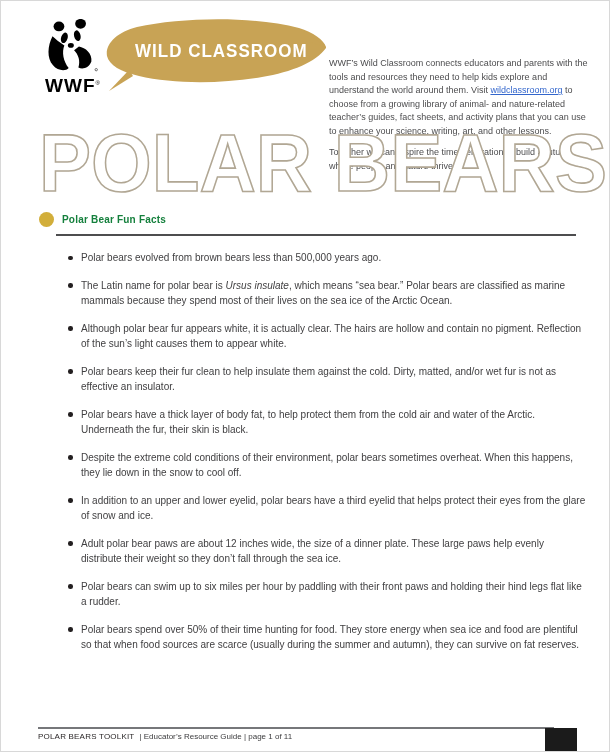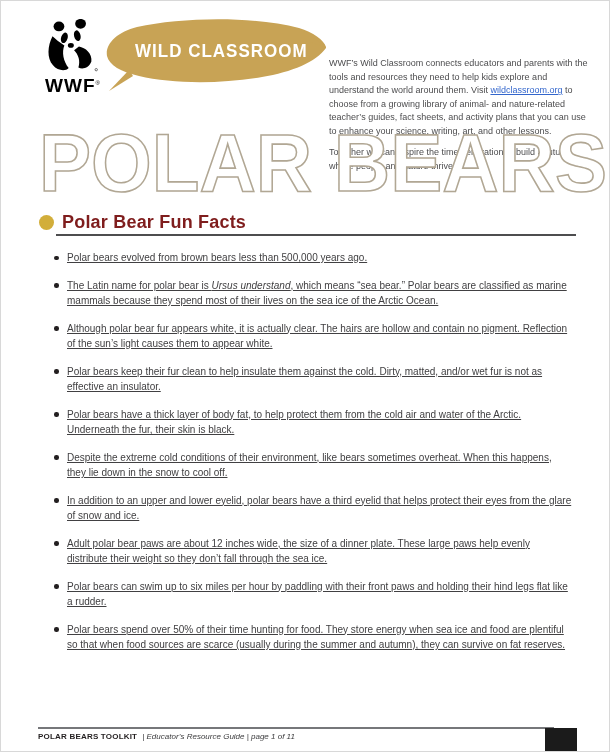--- a/index.html
+++ b/index.html
@@ -21,32 +21,32 @@
     transform:scaleY(1.12);white-space:nowrap;
   }
   .intro{position:absolute;left:328px;top:11px;width:263px;font-size:9px;line-height:1.5;color:#4d4d4f;margin-top:45px;}
   .intro p{margin:0 0 8px 0;}
   .intro a{color:#3366cc;text-decoration:underline;cursor:pointer;}
   
   .big-title{position:absolute;left:38px;top:124px;width:572px;height:80px;}
   
   .section-head{position:absolute;left:38px;top:211px;display:flex;align-items:center;}
   .gold-dot{width:15px;height:15px;border-radius:50%;background:#d2ae3a;margin-right:8px;}
-  .section-title{font-size:18px;font-weight:bold;color:#7f1d1d;letter-spacing:.2px;}
+  .section-title{font-size:10px;font-weight:bold;color:#15803d;letter-spacing:.2px;}
   .head-rule{position:absolute;left:55px;top:233px;width:520px;border-top:2px solid #4d4d4f;}
   
-  .facts{position:absolute;left:52px;top:249px;width:520px;text-decoration:underline;}
+  .facts{position:absolute;left:66px;top:249px;width:520px;}
   .fact{position:relative;padding-left:14px;margin-bottom:12px;font-size:10px;line-height:15.5px;color:#414042;}
   .fact::before{content:"";position:absolute;left:1px;top:5.5px;width:4.5px;height:4.5px;border-radius:50%;background:#231f20;}
   .fact em{font-style:italic;}
   
   .footer-rule{position:absolute;left:37px;top:726px;width:516px;border-top:2px solid #76777a;}
   .footer-text{position:absolute;left:37px;top:731px;font-size:8px;color:#3b3b3d;white-space:nowrap;}
-  .footer-text .bold{font-weight:bold;color:#231f20;letter-spacing:.2px;}
-  .footer-text .rest{margin-left:5px;font-style:italic;}
+  .footer-text .bold{font-weight:normal;color:#231f20;letter-spacing:.2px;}
+  .footer-text .rest{margin-left:5px;}
   .corner-tab{position:absolute;right:32px;bottom:0;width:32px;height:23px;background:#1b1b1b;}
 </style>
 </head>
 <body>
 
 <div class="page">
 
   <div class="logo">
     <svg width="54" height="56" viewBox="0 0 100 100" aria-hidden="true">
       <ellipse cx="24" cy="12" rx="10" ry="9" fill="#000"></ellipse>
@@ -80,25 +80,25 @@
   </svg>
 
   <div class="section-head">
     <span class="gold-dot"></span>
     <span class="section-title">Polar Bear Fun Facts</span>
   </div>
   <div class="head-rule"></div>
 
   <div class="facts">
       <div class="fact"><span>Polar bears evolved from brown bears less than 500,000 years ago.</span></div>
-      <div class="fact"><span>The Latin name for polar bear is </span><em>Ursus understand</em><span>, which means “sea bear.” Polar bears are classified as marine mammals because they spend most of their lives on the sea ice of the Arctic Ocean.</span></div>
+      <div class="fact"><span>The Latin name for polar bear is </span><em>Ursus insulate</em><span>, which means “sea bear.” Polar bears are classified as marine mammals because they spend most of their lives on the sea ice of the Arctic Ocean.</span></div>
       <div class="fact"><span>Although polar bear fur appears white, it is actually clear. The hairs are hollow and contain no pigment. Reflection of the sun’s light causes them to appear white.</span></div>
       <div class="fact"><span>Polar bears keep their fur clean to help insulate them against the cold. Dirty, matted, and/or wet fur is not as effective an insulator.</span></div>
       <div class="fact"><span>Polar bears have a thick layer of body fat, to help protect them from the cold air and water of the Arctic. Underneath the fur, their skin is black.</span></div>
-      <div class="fact"><span>Despite the extreme cold conditions of their environment, like bears sometimes overheat. When this happens, they lie down in the snow to cool off.</span></div>
+      <div class="fact"><span>Despite the extreme cold conditions of their environment, polar bears sometimes overheat. When this happens, they lie down in the snow to cool off.</span></div>
       <div class="fact"><span>In addition to an upper and lower eyelid, polar bears have a third eyelid that helps protect their eyes from the glare of snow and ice.</span></div>
       <div class="fact"><span>Adult polar bear paws are about 12 inches wide, the size of a dinner plate. These large paws help evenly distribute their weight so they don’t fall through the sea ice.</span></div>
       <div class="fact"><span>Polar bears can swim up to six miles per hour by paddling with their front paws and holding their hind legs flat like a rudder.</span></div>
       <div class="fact"><span>Polar bears spend over 50% of their time hunting for food. They store energy when sea ice and food are plentiful so that when food sources are scarce (usually during the summer and autumn), they can survive on fat reserves.</span></div>
     </div>
 
   <div class="footer-rule"></div>
   <div class="footer-text">
     <span class="bold">POLAR BEARS TOOLKIT</span><span class="rest">| Educator’s Resource Guide | page 1 of 11</span>
   </div>

